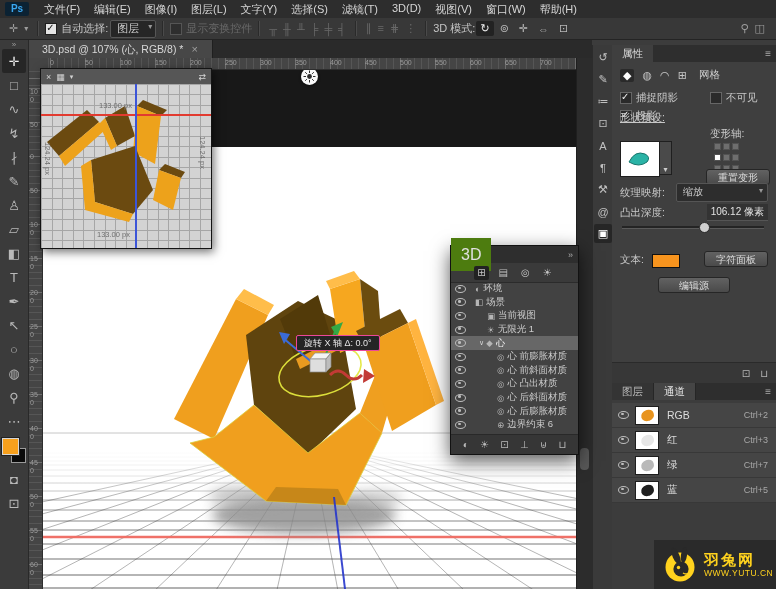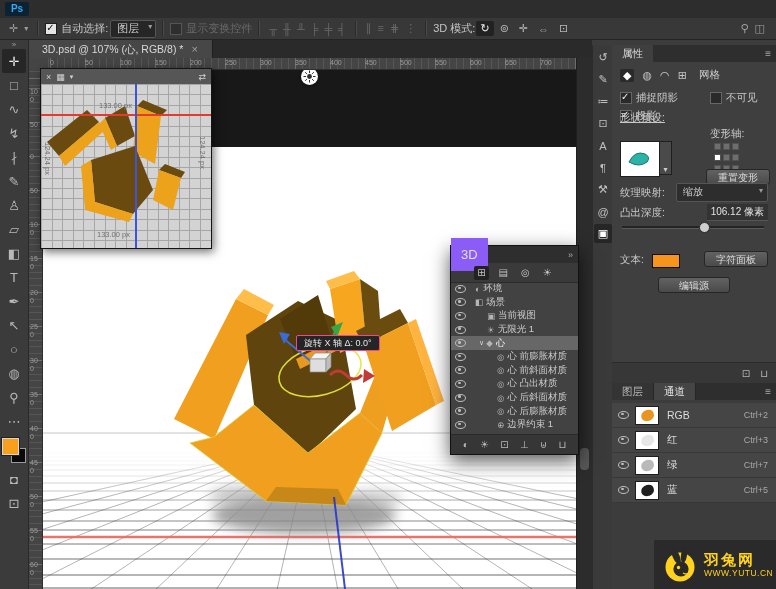--- a/index.html
+++ b/index.html
@@ -68,21 +68,21 @@
                       repeating-linear-gradient(to bottom,#a6a6a6 0 1px,transparent 1px 10.4px);}
   .sec-red{position:absolute;left:0;right:0;top:30px;height:2px;background:#e23b30;z-index:3;}
   .sec-blue{position:absolute;top:0;bottom:0;left:94px;width:2px;background:#3c55d8;z-index:3;}
   .sec-lab{position:absolute;font-size:7.5px;color:#6e6e6e;z-index:4;white-space:nowrap;}
   .sec-vert{writing-mode:vertical-rl;}
   .sec-body svg{position:absolute;left:0;top:0;z-index:2;}
   
   .p3d{position:absolute;left:450px;top:245px;width:127px;height:208px;background:#424242;border:1px solid #121212;
        box-shadow:0 6px 18px rgba(0,0,0,.65);z-index:35;}
   .p3d-hd{height:17px;background:#2e2e2e;display:flex;align-items:center;}
-  .p3d-tab{background:#8b5cf6;color:#e0e0e0;font-size:13px;line-height:17px;padding:8px 10px;}
+  .p3d-tab{background:#4d7c0f;color:#e0e0e0;font-size:16px;line-height:17px;padding:8px 10px;}
   .p3d-col{color:#aaa;font-size:9px;padding-right:5px;}
   .p3d-filters{height:19px;background:#3a3a3a;border-bottom:1px solid #2b2b2b;display:flex;align-items:center;justify-content:center;gap:7px;}
   .f-ic{color:#c3c3c3;font-size:10px;padding:0 3px;border-radius:2px;line-height:14px;}
   .f-ic.sel{background:#222;}
   .t3d-rows{position:absolute;left:0;right:0;top:36px;bottom:19px;overflow:hidden;}
   .t3d-row{height:13.6px;display:flex;align-items:center;color:#cccccc;font-size:9.5px;}
   .t3d-row.sel{background:#676767;color:#f2f2f2;}
   .eye{width:9px;height:6px;border:1px solid #bdbdbd;border-radius:50%;margin:0 3px 0 4px;position:relative;flex:none;}
   .eye::after{content:"";position:absolute;left:2.2px;top:0.8px;width:2.6px;height:2.6px;background:#bdbdbd;border-radius:50%;}
   .t3d-ind{flex:none;display:inline-block;height:1px;}
@@ -144,20 +144,34 @@
   .watermark{position:absolute;right:0;bottom:0;width:122px;height:49px;background:rgba(41,41,41,.95);display:flex;
              align-items:center;z-index:60;padding-left:9px;box-sizing:border-box;gap:7px;}
   .wm-title{font-size:15px;font-weight:bold;letter-spacing:2px;line-height:17px;}
   .wm-url{font-size:8.5px;letter-spacing:.5px;line-height:11px;}
 </style>
 </head>
 <body>
 
 <div class="menubar">
   <div class="pslogo">Ps</div>
+  <div class="menuitems">
+
+  <span class="menu-item">文件(F)</span>
+      <span class="menu-item">编辑(E)</span>
+      <span class="menu-item">图像(I)</span>
+      <span class="menu-item">图层(L)</span>
+      <span class="menu-item">文字(Y)</span>
+      <span class="menu-item">选择(S)</span>
+      <span class="menu-item">滤镜(T)</span>
+      <span class="menu-item">3D(D)</span>
+      <span class="menu-item">视图(V)</span>
+      <span class="menu-item">窗口(W)</span>
+      <span class="menu-item">帮助(H)</span>
+    </div>
 </div>
 
 <div class="optbar">
   <span class="oic">✛</span>
   <span class="oic" style="font-size:8px">▾</span>
   <span class="sep"></span>
   <span class="cbx on"></span>
   <span>自动选择:</span>
   <span class="opt-dd">图层</span>
   <span class="sep"></span>
@@ -530,21 +544,21 @@
         <span class="t3d-ind" style="width: 26px;"></span>
         <span class="t3d-pre"></span>
         <span class="t3d-ic">◎</span>
         <span class="t3d-lb">心 后膨胀材质</span>
       </div>
       <div class="t3d-row">
         <span class="eye"></span>
         <span class="t3d-ind" style="width: 26px;"></span>
         <span class="t3d-pre"></span>
         <span class="t3d-ic">⊕</span>
-        <span class="t3d-lb">边界约束 1</span>
+        <span class="t3d-lb">边界约束 6</span>
       </div>
     </div>
   <div class="p3d-foot">
 
   <span>◐</span>
       <span>☀</span>
       <span>⊡</span>
       <span>⊥</span>
       <span>⊎</span>
       <span>⊔</span>

